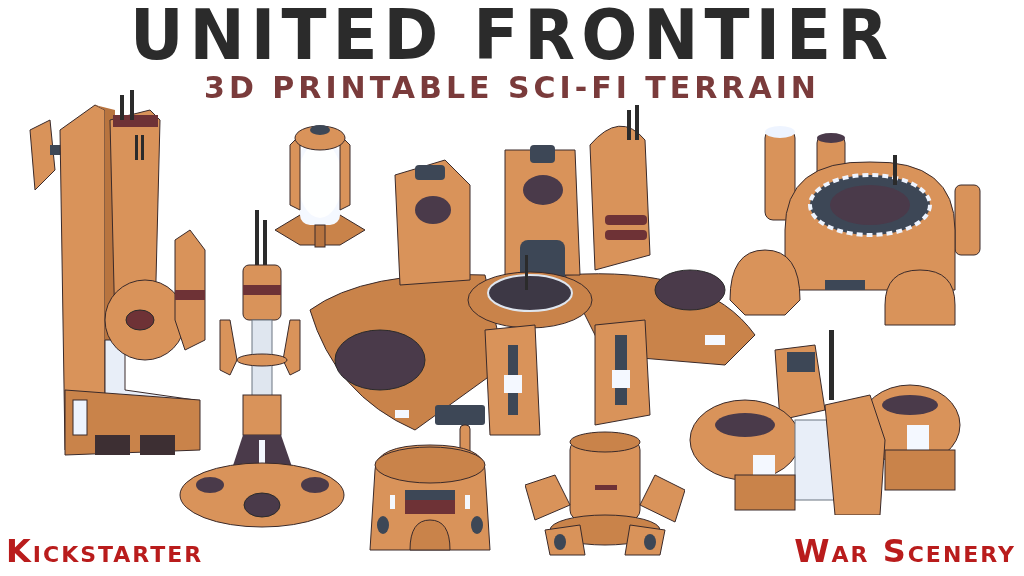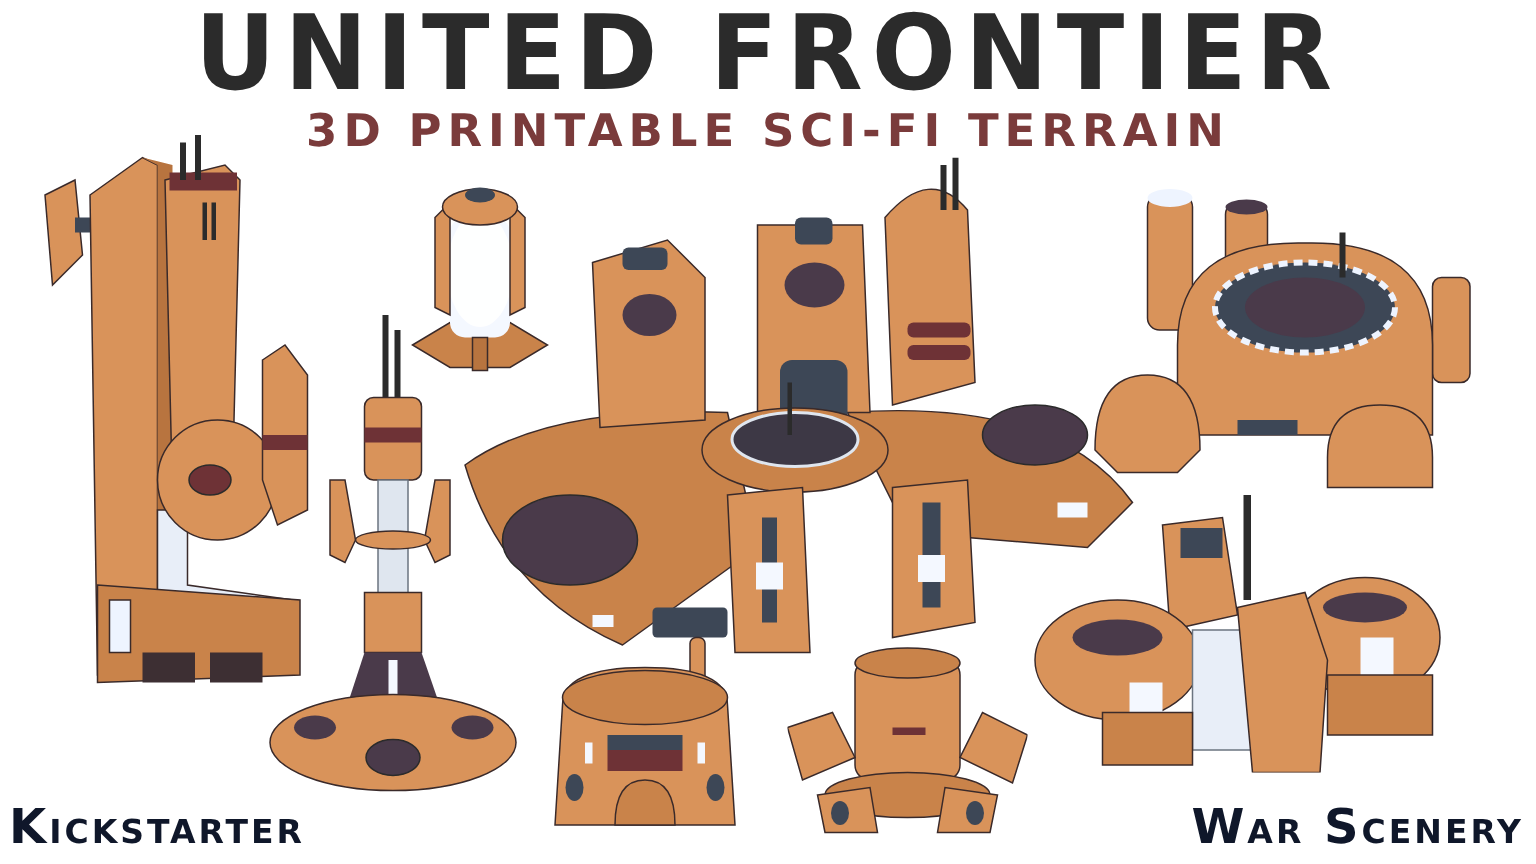--- a/index.html
+++ b/index.html
@@ -15,21 +15,21 @@
       letter-spacing: 6px; line-height: 72px; transform: scaleY(1.05);
     }
     .subtitle {
       position: absolute; left: 0; top: 70px; width: 1024px;
       text-align: center; font-family: "DejaVu Sans", sans-serif;
       font-weight: bold; color: #7a3b3b; font-size: 30px;
       letter-spacing: 4px; line-height: 36px;
     }
     .corner {
       position: absolute; bottom: 6px; font-family: "DejaVu Sans", sans-serif;
-      font-weight: bold; color: #0f172a; font-size: 32px; letter-spacing: 2px;
+      font-weight: bold; color: #b91c1c; font-size: 32px; letter-spacing: 2px;
       font-variant: small-caps;
     }
     .corner.left { left: 6px; }
     .corner.right { right: 8px; text-align: center; }
     .piece { position: absolute; }
     svg { display: block; }
   </style>
 </head>
 <body>
 

